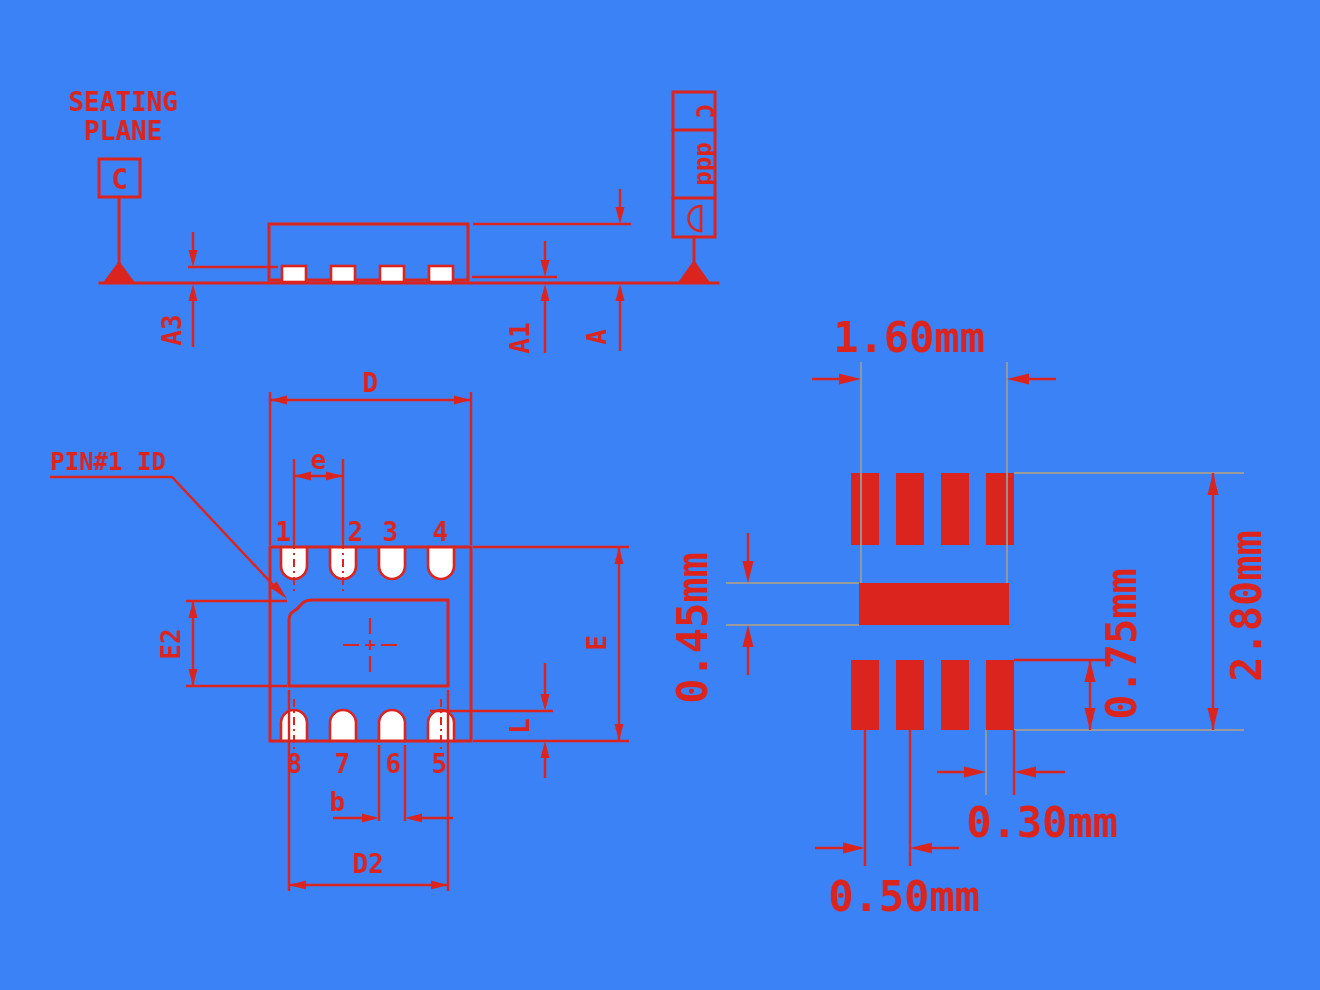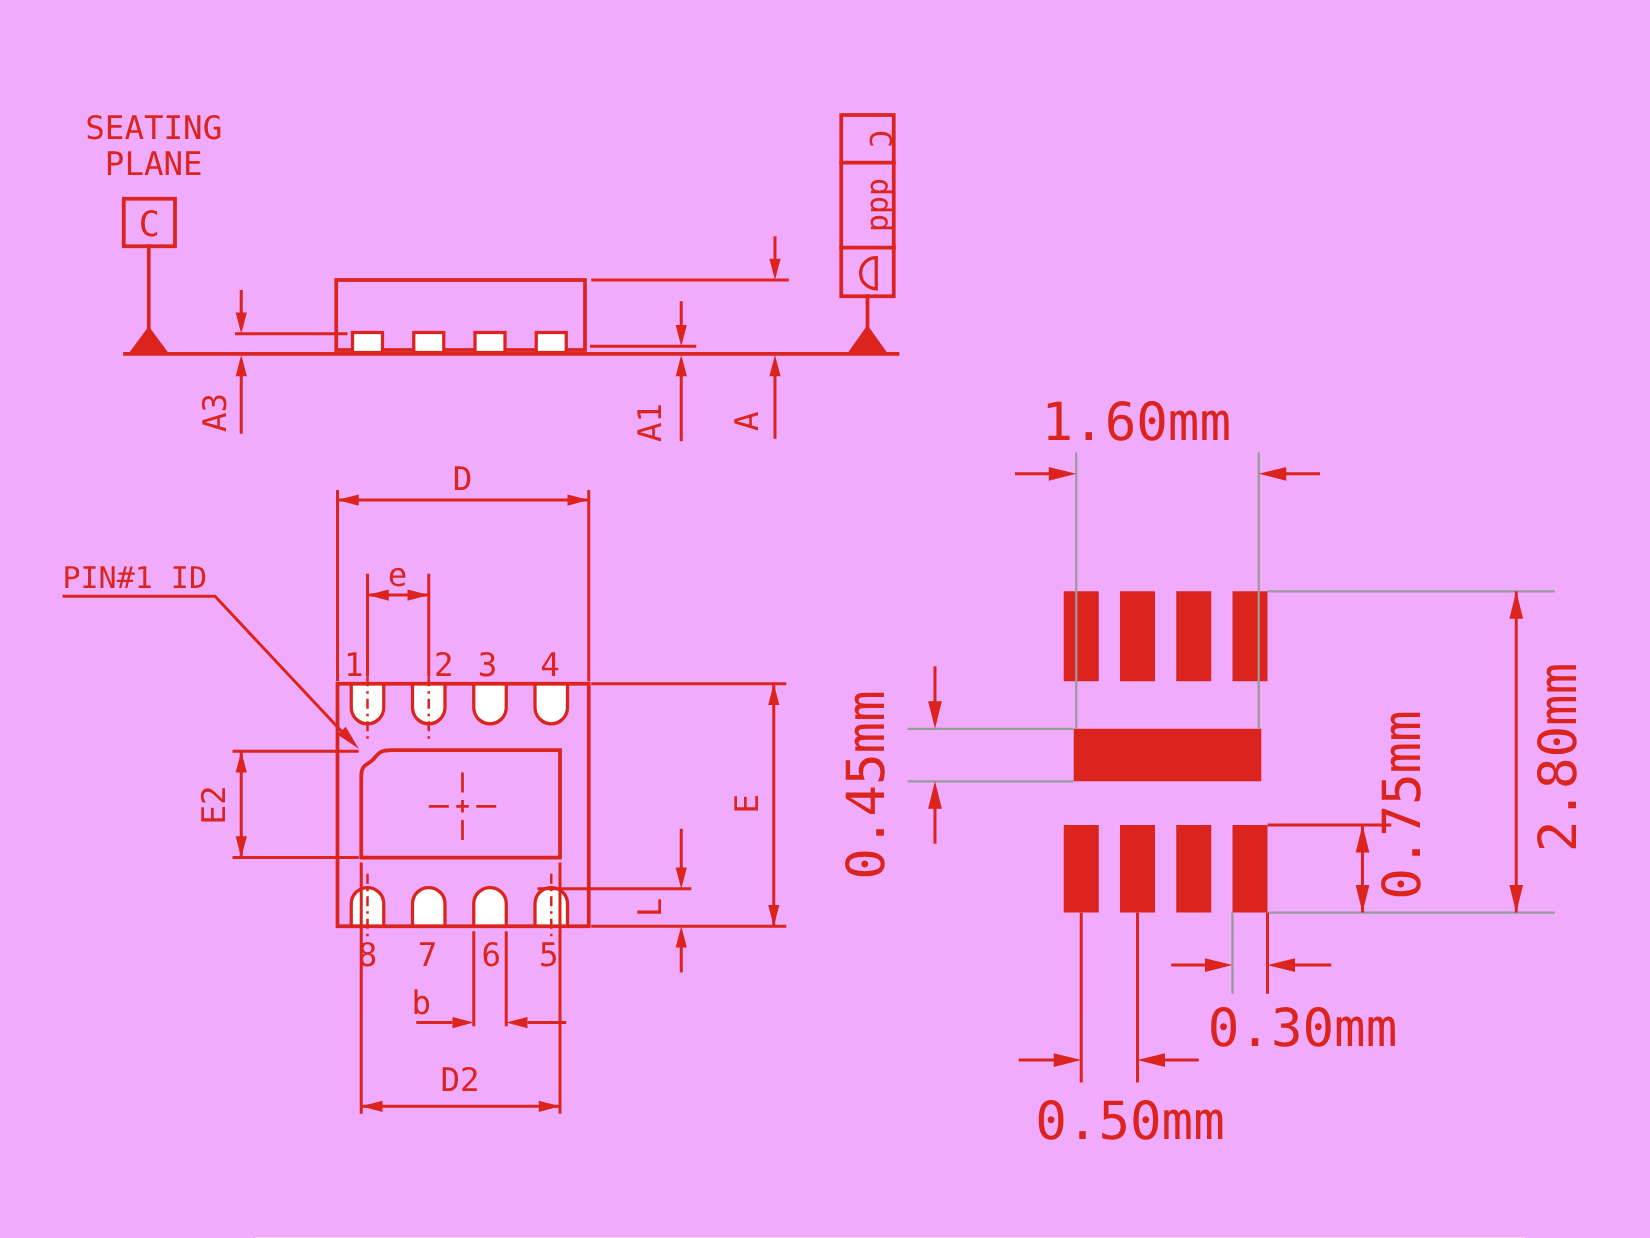--- a/index.html
+++ b/index.html
@@ -1,16 +1,16 @@
 <!DOCTYPE html>
 <html><head>
 <meta charset="utf-8">
 <style>
   html,body{margin:0;padding:0;background:#ffffff;}
-  .stage{width:1320px;height:990px;position:relative;background:#f0abfc;overflow:hidden;}
+  .stage{width:1320px;height:990px;position:relative;background:#3b82f6;overflow:hidden;font-weight:bold;}
   svg{display:block;}
   svg text{font-family:"DejaVu Sans Mono","Liberation Mono",monospace;fill:#DC241E;}
   .t24{font-size:24px;}
   .t26{font-size:26px;}
   .t28{font-size:28px;}
   .t42{font-size:42px;}
   .ln{stroke:#DC241E;stroke-width:3;fill:none;stroke-linecap:square;}
   .ln2{stroke:#DC241E;stroke-width:2.6;fill:none;stroke-linecap:square;}
   .dim{stroke:#DC241E;stroke-width:2.4;fill:none;stroke-linecap:butt;}
   .ext{stroke:#9A9A9A;stroke-width:1.8;fill:none;}

